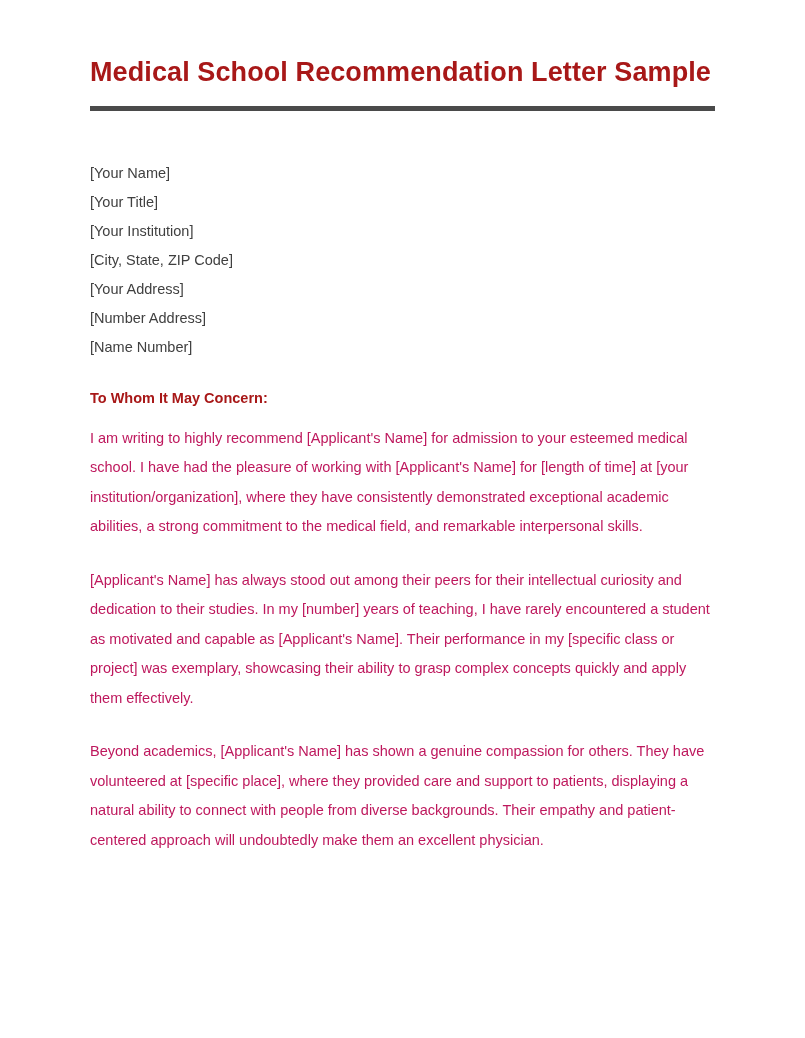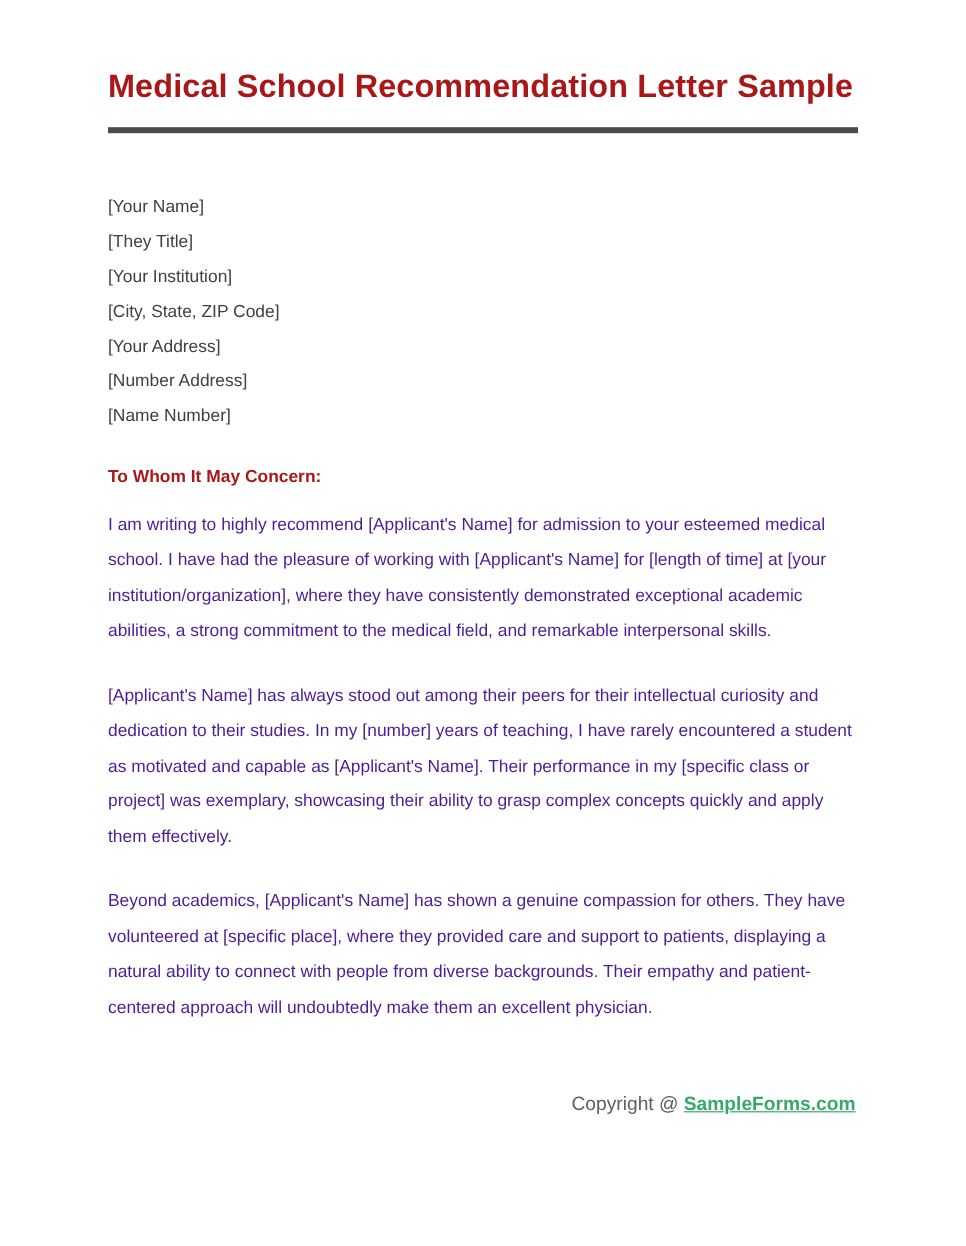--- a/index.html
+++ b/index.html
@@ -50,21 +50,21 @@
   .salutation {
     font-size: 14.5px;
     font-weight: bold;
     color: #a81818;
     margin-top: 28px;
     margin-bottom: 18px;
   }
   .para {
     font-size: 14.5px;
     line-height: 29.5px;
-    color: #4c1d95;
+    color: #be185d;
     margin: 0 0 24px 0;
     max-width: 630px;
     text-align: left;
   }
   .footer {
     position: absolute;
     left: 0;
     right: 0;
     bottom: 22px;
     text-align: right;
@@ -85,33 +85,30 @@
 
   <div class="title-block">
     <h1 class="doc-title">Medical School Recommendation Letter Sample</h1>
     <div class="title-rule"></div>
   </div>
 
   <div class="letter">
 
     <div>
       <div class="addr-line">[Your Name]</div>
-      <div class="addr-line">[They Title]</div>
+      <div class="addr-line">[Your Title]</div>
       <div class="addr-line">[Your Institution]</div>
       <div class="addr-line">[City, State, ZIP Code]</div>
       <div class="addr-line">[Your Address]</div>
       <div class="addr-line">[Number Address]</div>
       <div class="addr-line">[Name Number]</div>
     </div>
 
     <div class="salutation">To Whom It May Concern:</div>
 
     <p class="para">I am writing to highly recommend [Applicant's Name] for admission to your esteemed medical school. I have had the pleasure of working with [Applicant's Name] for [length of time] at [your institution/organization], where they have consistently demonstrated exceptional academic abilities, a strong commitment to the medical field, and remarkable interpersonal skills.</p>
     <p class="para">[Applicant's Name] has always stood out among their peers for their intellectual curiosity and dedication to their studies. In my [number] years of teaching, I have rarely encountered a student as motivated and capable as [Applicant's Name]. Their performance in my [specific class or project] was exemplary, showcasing their ability to grasp complex concepts quickly and apply them effectively.</p>
     <p class="para">Beyond academics, [Applicant's Name] has shown a genuine compassion for others. They have volunteered at [specific place], where they provided care and support to patients, displaying a natural ability to connect with people from diverse backgrounds. Their empathy and patient-centered approach will undoubtedly make them an excellent physician.</p>
 
   </div>
 
-  <div class="footer">
-    <span>Copyright @ </span><span class="brand">SampleForms.com</span>
-  </div>
 
 </div>
 
 </body></html>

